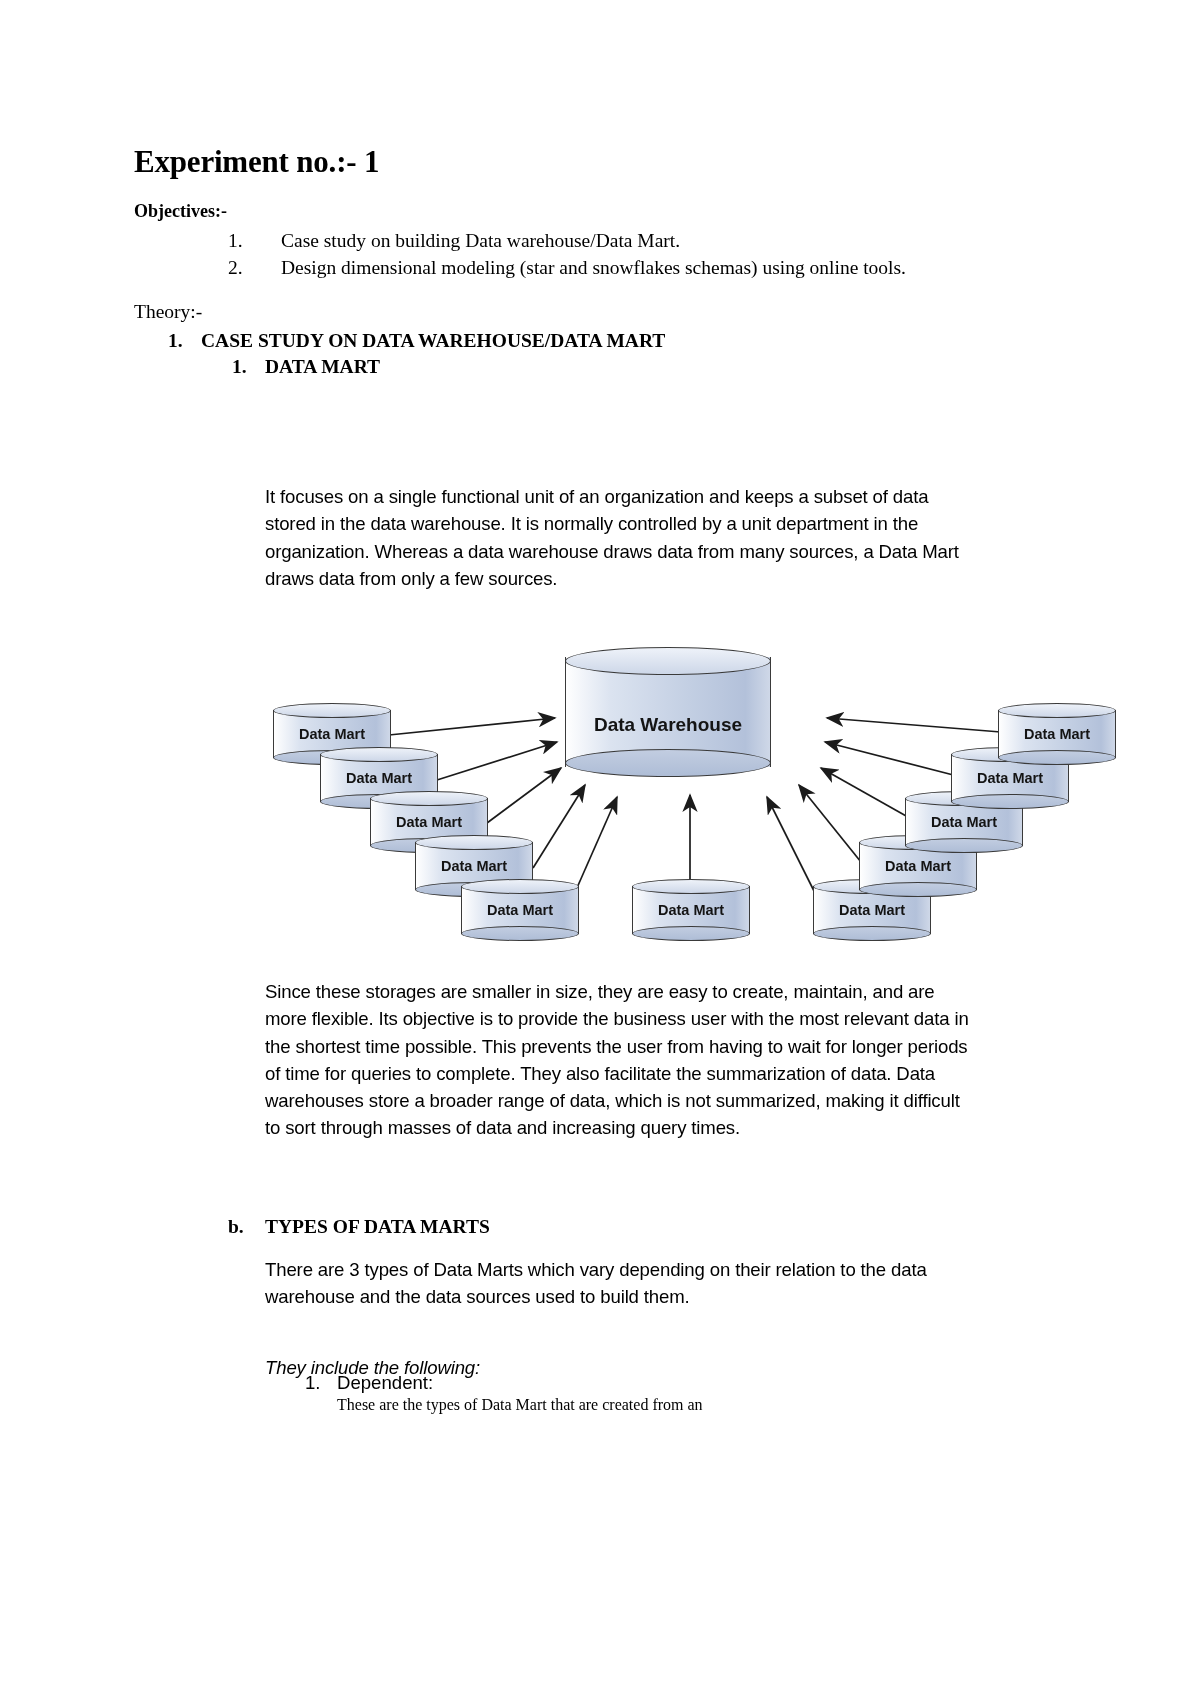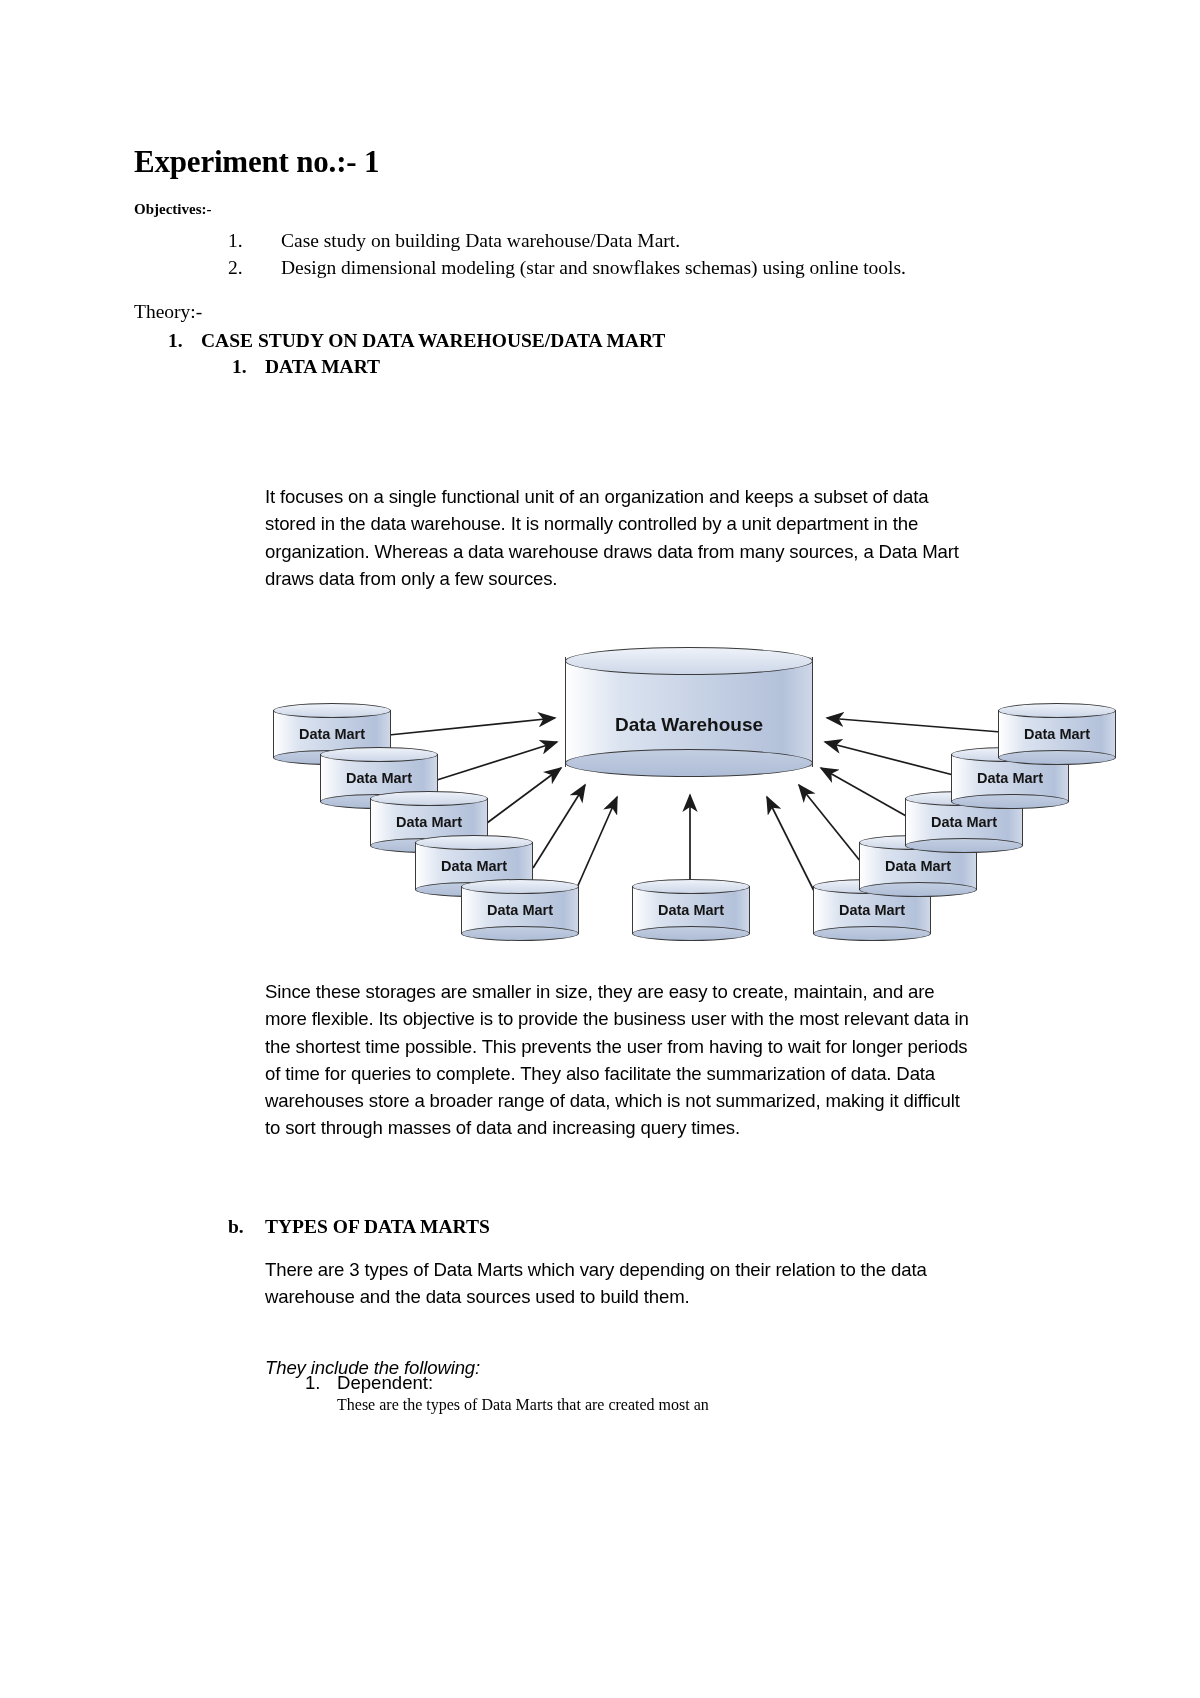--- a/index.html
+++ b/index.html
@@ -21,21 +21,21 @@
   .lbl-bold { font-weight:bold; }
 
   .aim-row {
     position:absolute; left:134px; top:176px;
     font-size:19.5px; white-space:nowrap;
   }
   .aim-row .val { font-weight:normal; }
 
   .obj-row {
     position:absolute; left:134px; top:201px;
-    font-size:15px; font-weight:bold;
+    font-size:18px; font-weight:bold;
   }
 
   .theory-row {
     position:absolute; left:134px; top:301px;
     font-size:19.5px; font-weight:normal;
   }
 
   
   .obj-list { position:absolute; left:228px; top:227px; width:760px; }
   .obj-item { display:flex; font-size:19.5px; line-height:27px; }
@@ -166,21 +166,21 @@
         <path d="M425,290 L425,170"></path>
 
         <path d="M748,108 L562,93"></path>
         <path d="M700,153 L560,117"></path>
         <path d="M650,196 L556,143"></path>
         <path d="M600,242 L534,160"></path>
         <path d="M560,288 L502,172"></path>
       </g>
     </svg>
 
-    <div class="cyl big" style="left:300px; top:22px; width:248px; height:130px;">
+    <div class="cyl big" style="left:300px; top:22px; width:206px; height:130px;">
       <div class="body"></div>
       <div class="bot" style="height:28px;"></div>
       <div class="top" style="height:28px;"></div>
       <div class="cap-label" style="top:60%;">Data Warehouse</div>
     </div>
 
     <div class="cyl small" style="left:8px; top:78px; width:118px; height:62px;">
       <div class="body"></div>
       <div class="bot"></div>
       <div class="top"></div>
@@ -267,16 +267,16 @@
 
   <div class="body-p" style="top:1256px;">There are 3 types of Data Marts which vary depending on their relation to the data warehouse and the data sources used to build them.</div>
 
   <div class="body-p" style="top:1354px;font-style:italic;">They include the following:</div>
 
   <div class="sub-list" style="left:305px; top:1369px; width:680px;">
     <div class="sub-item">
       <span class="num">1.</span>
       <span>Dependent:</span>
     </div>
-    <div style="margin-left:32px;">These are the types of Data Marts that are created most an</div>
+    <div style="margin-left:32px;">These are the types of Data Mart that are created from an</div>
   </div>
 
 </div>
 
 </body></html>

